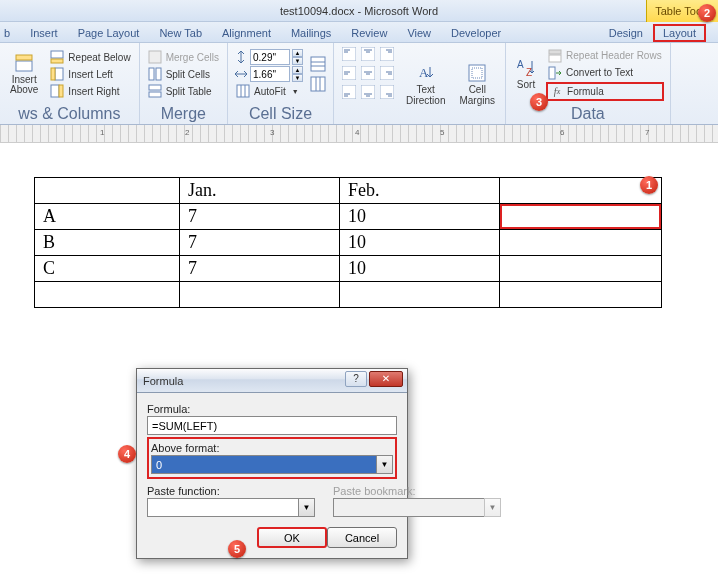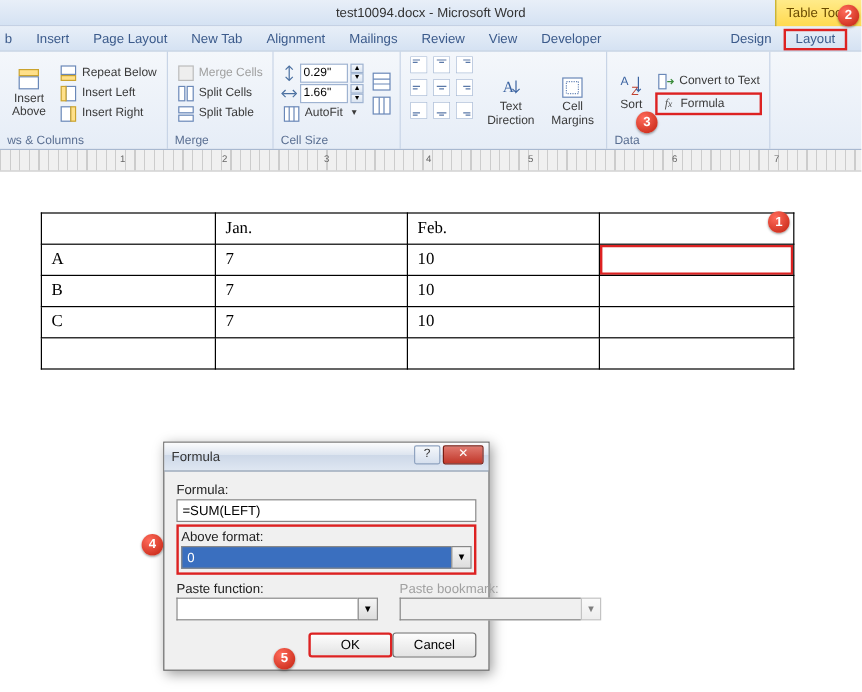--- a/index.html
+++ b/index.html
@@ -13,21 +13,21 @@
   
   .tabs { height:21px; background:linear-gradient(#e8eff8,#d5e2f3); display:flex; align-items:flex-end; padding-left:4px; border-bottom:1px solid #b8c8de; position:relative;}
   .tab { padding:3px 10px; color:#3b5a8b; font-size:11px; cursor:pointer; }
   .tabs .spacer { flex:1; }
   .tab.layout { border:2px solid #d22; padding:1px 8px; margin-right:12px; }
   .tabs-right { display:flex; align-items:flex-end; }
 
   
   .ribbon { height:82px; background:linear-gradient(#f4f7fb,#e6edf7); border-bottom:1px solid #a8b8d0; display:flex; }
   .group { border-right:1px solid #c8d4e6; padding:2px 6px 0 6px; display:flex; flex-direction:column; justify-content:space-between;}
-  .group-label { font-size:10px; color:#5a6f92; text-align:left; padding:2px 0 1px 0;}
+  .group-label { font-size:16px; color:#5a6f92; text-align:center; padding:2px 0 1px 0;}
   .group-body { display:flex; gap:6px; flex:1;}
   .vbtn { display:flex; flex-direction:column; align-items:center; justify-content:center; gap:2px; padding:2px 4px; cursor:pointer;}
   .vbtn .icon { width:20px; height:20px; display:flex; align-items:center; justify-content:center;}
   .vbtn .lbl { font-size:10px; color:#3a3a3a; text-align:center; line-height:1.05;}
   .stack { display:flex; flex-direction:column; gap:1px; justify-content:center;}
   .hbtn { display:flex; align-items:center; gap:4px; padding:1px 2px; font-size:10px; color:#3a3a3a; cursor:pointer;}
   .hbtn.disabled { color:#a0a0a0; }
   .hbtn .icon { width:14px; height:14px; display:flex; align-items:center; justify-content:center;}
   .spin { display:flex; align-items:center; gap:2px;}
   .spin input { width:40px; height:16px; font-size:10px; border:1px solid #9fb3d1; padding:0 2px; background:#fff;}
@@ -37,21 +37,21 @@
 
   .formula-btn { border:2px solid #d22 !important; padding:0 6px 0 2px; display:flex; align-items:center; gap:3px; height:19px; }
 
   
   .ruler { height:18px; background:#f0f0f0; border-bottom:1px solid #ccc; position:relative; font-size:8px; color:#666; }
   .ruler .ticks { position:absolute; inset:0; background: repeating-linear-gradient(90deg,#ccc 0,#ccc 1px,transparent 1px,transparent 8px);}
   .ruler .num { position:absolute; top:3px; }
 
   
   .doc { padding:34px 0 0 34px; }
-  table.data { border-collapse:collapse; font-family:"Times New Roman",serif; font-size:14px; }
+  table.data { border-collapse:collapse; font-family:"Times New Roman",serif; font-size:18px; }
   table.data td { border:1px solid #000; padding:2px 8px; height:26px; }
   table.data td.c0 { width:145px;}
   table.data td.c1 { width:160px;}
   table.data td.c2 { width:160px;}
   table.data td.c3 { width:162px;}
   .sel-cell { box-shadow: inset 0 0 0 2px #d22; }
 
   
   .badge { width:18px; height:18px; border-radius:50%; background:radial-gradient(circle at 35% 30%,#ff6b5b,#c1200e); color:#fff; font-size:11px; font-weight:bold; display:flex; align-items:center; justify-content:center; box-shadow:0 1px 2px rgba(0,0,0,.4); position:absolute;}
 
@@ -343,20 +343,29 @@
         <span class="icon">
             <svg width="20" height="20">
               <text x="1" y="10" font-size="10" fill="#3a62a0">A</text>
               <text x="10" y="18" font-size="10" fill="#c04030">Z</text>
               <path d="M16 3v12l2-2m-2 2l-2-2" stroke="#3a62a0" fill="none"></path>
             </svg>
           </span>
         <span class="lbl">Sort</span>
       </div>
       <div class="stack">
+        <div class="hbtn disabled">
+            <span class="icon">
+              <svg width="14" height="14">
+                <rect x="1" y="1" width="12" height="4" fill="#ddd" stroke="#bbb"></rect>
+                <rect x="1" y="6" width="12" height="7" fill="#fff" stroke="#bbb"></rect>
+              </svg>
+            </span>
+            <span>Repeat Header Rows</span>
+          </div>
         <div class="hbtn">
             <span class="icon">
               <svg width="14" height="14">
                 <rect x="1" y="1" width="6" height="12" fill="#fff" stroke="#6a88b8"></rect>
                 <path d="M8 7h5m-2-2l2 2-2 2" stroke="#3a8c3a" fill="none"></path>
               </svg>
             </span>
             <span>Convert to Text</span>
           </div>
         <div class="hbtn formula-btn">

